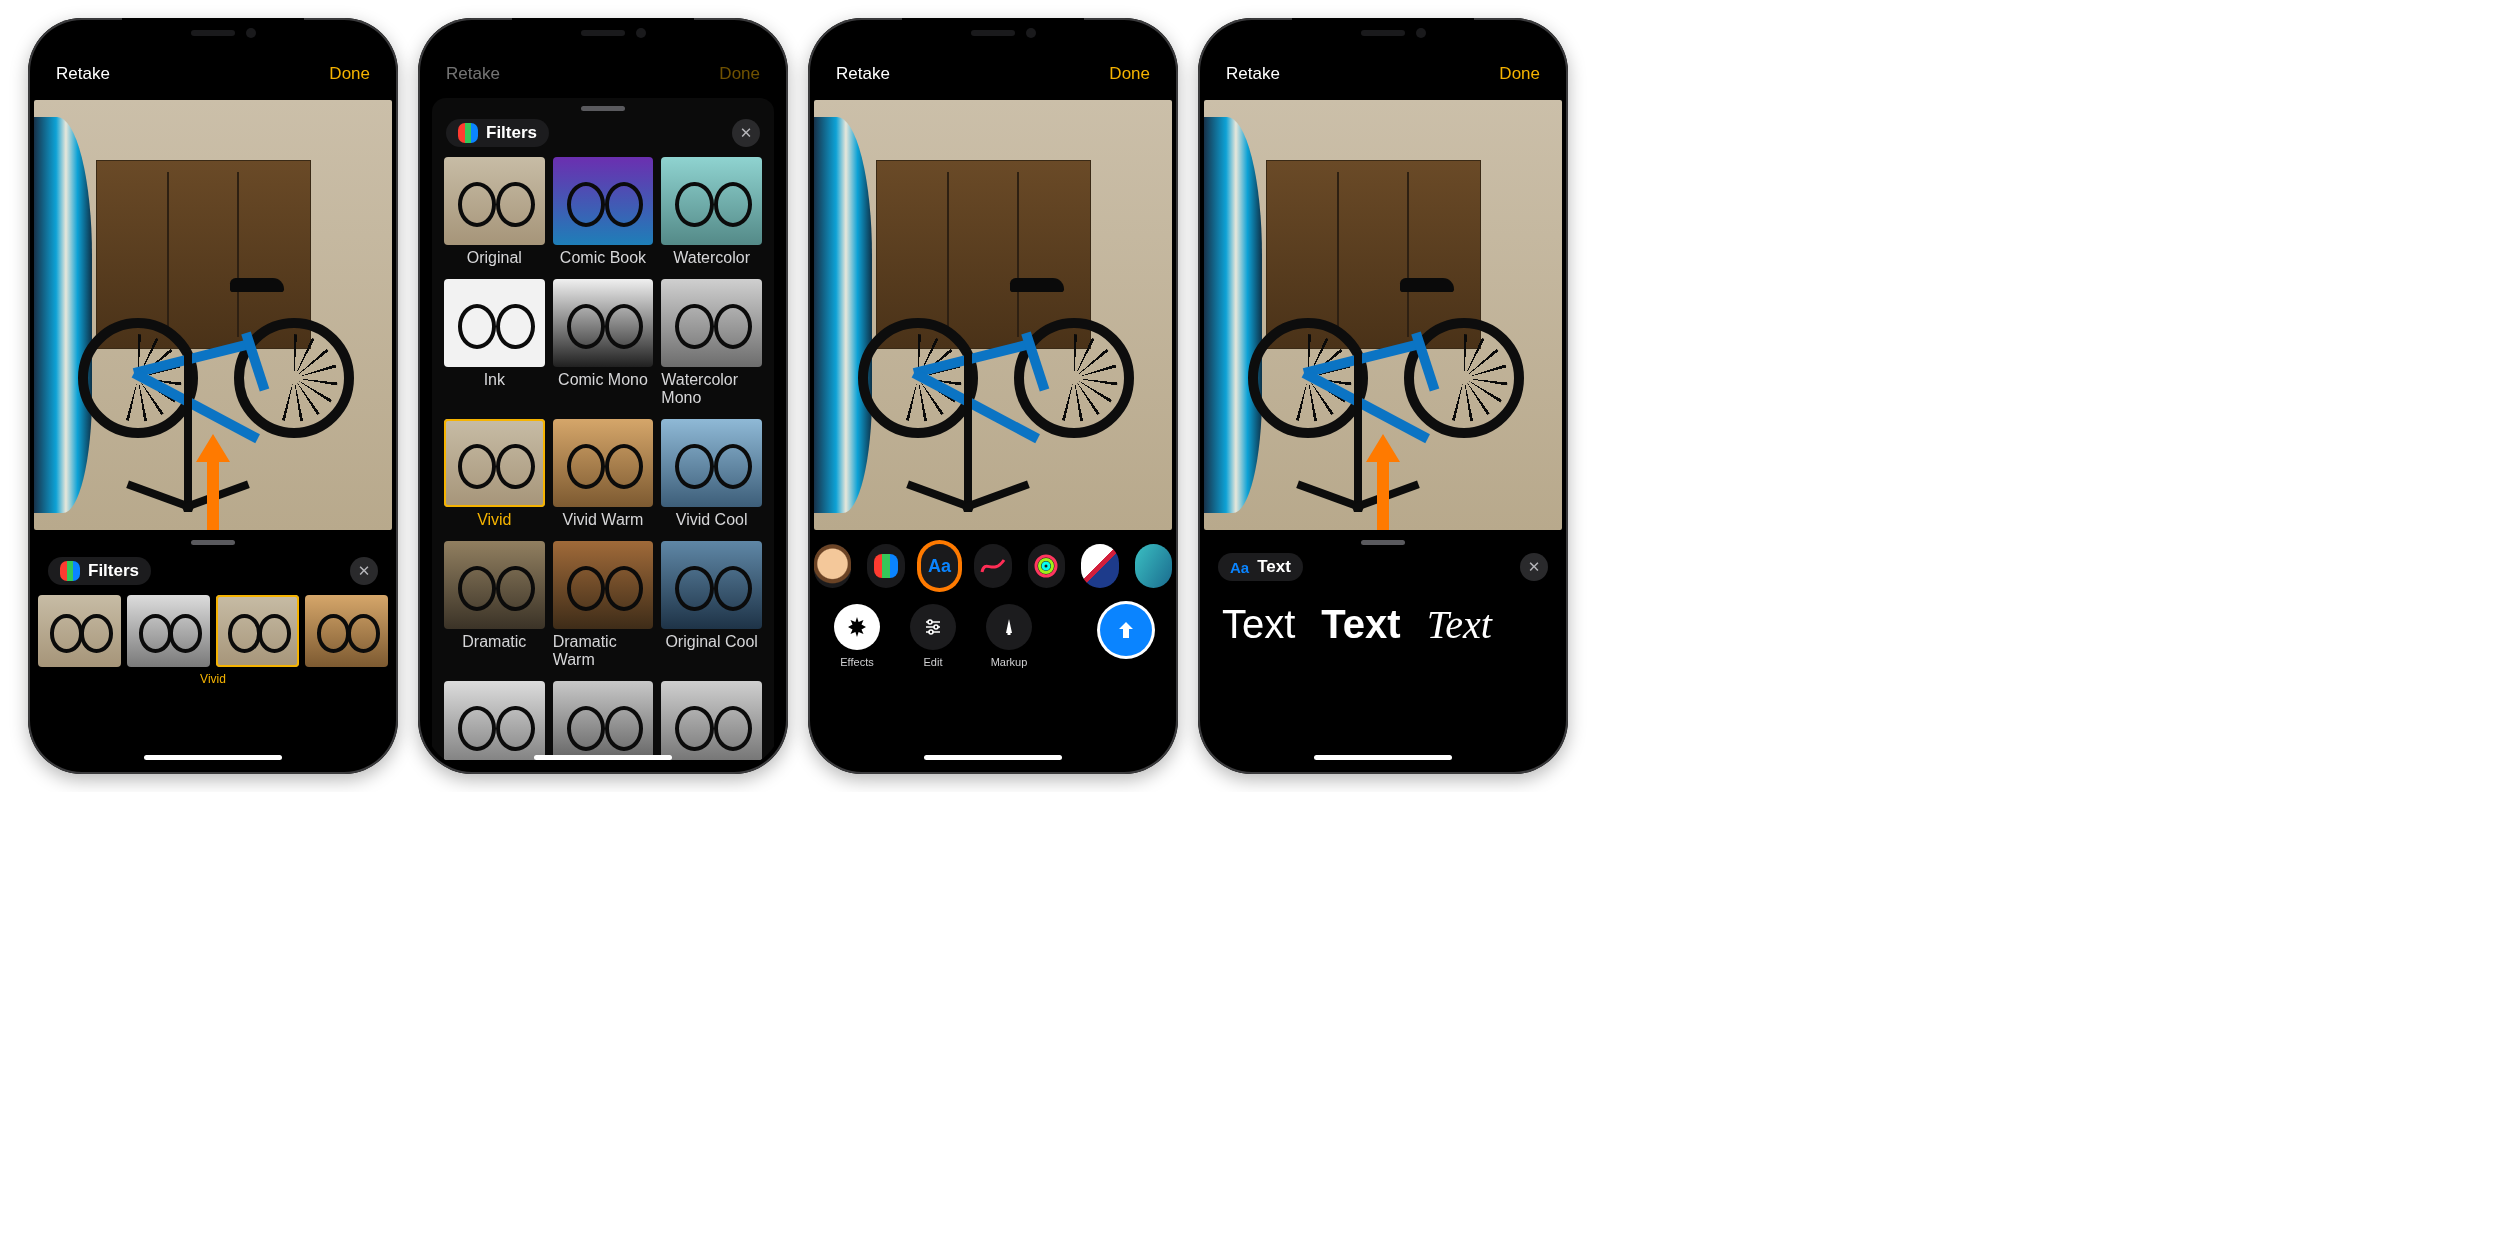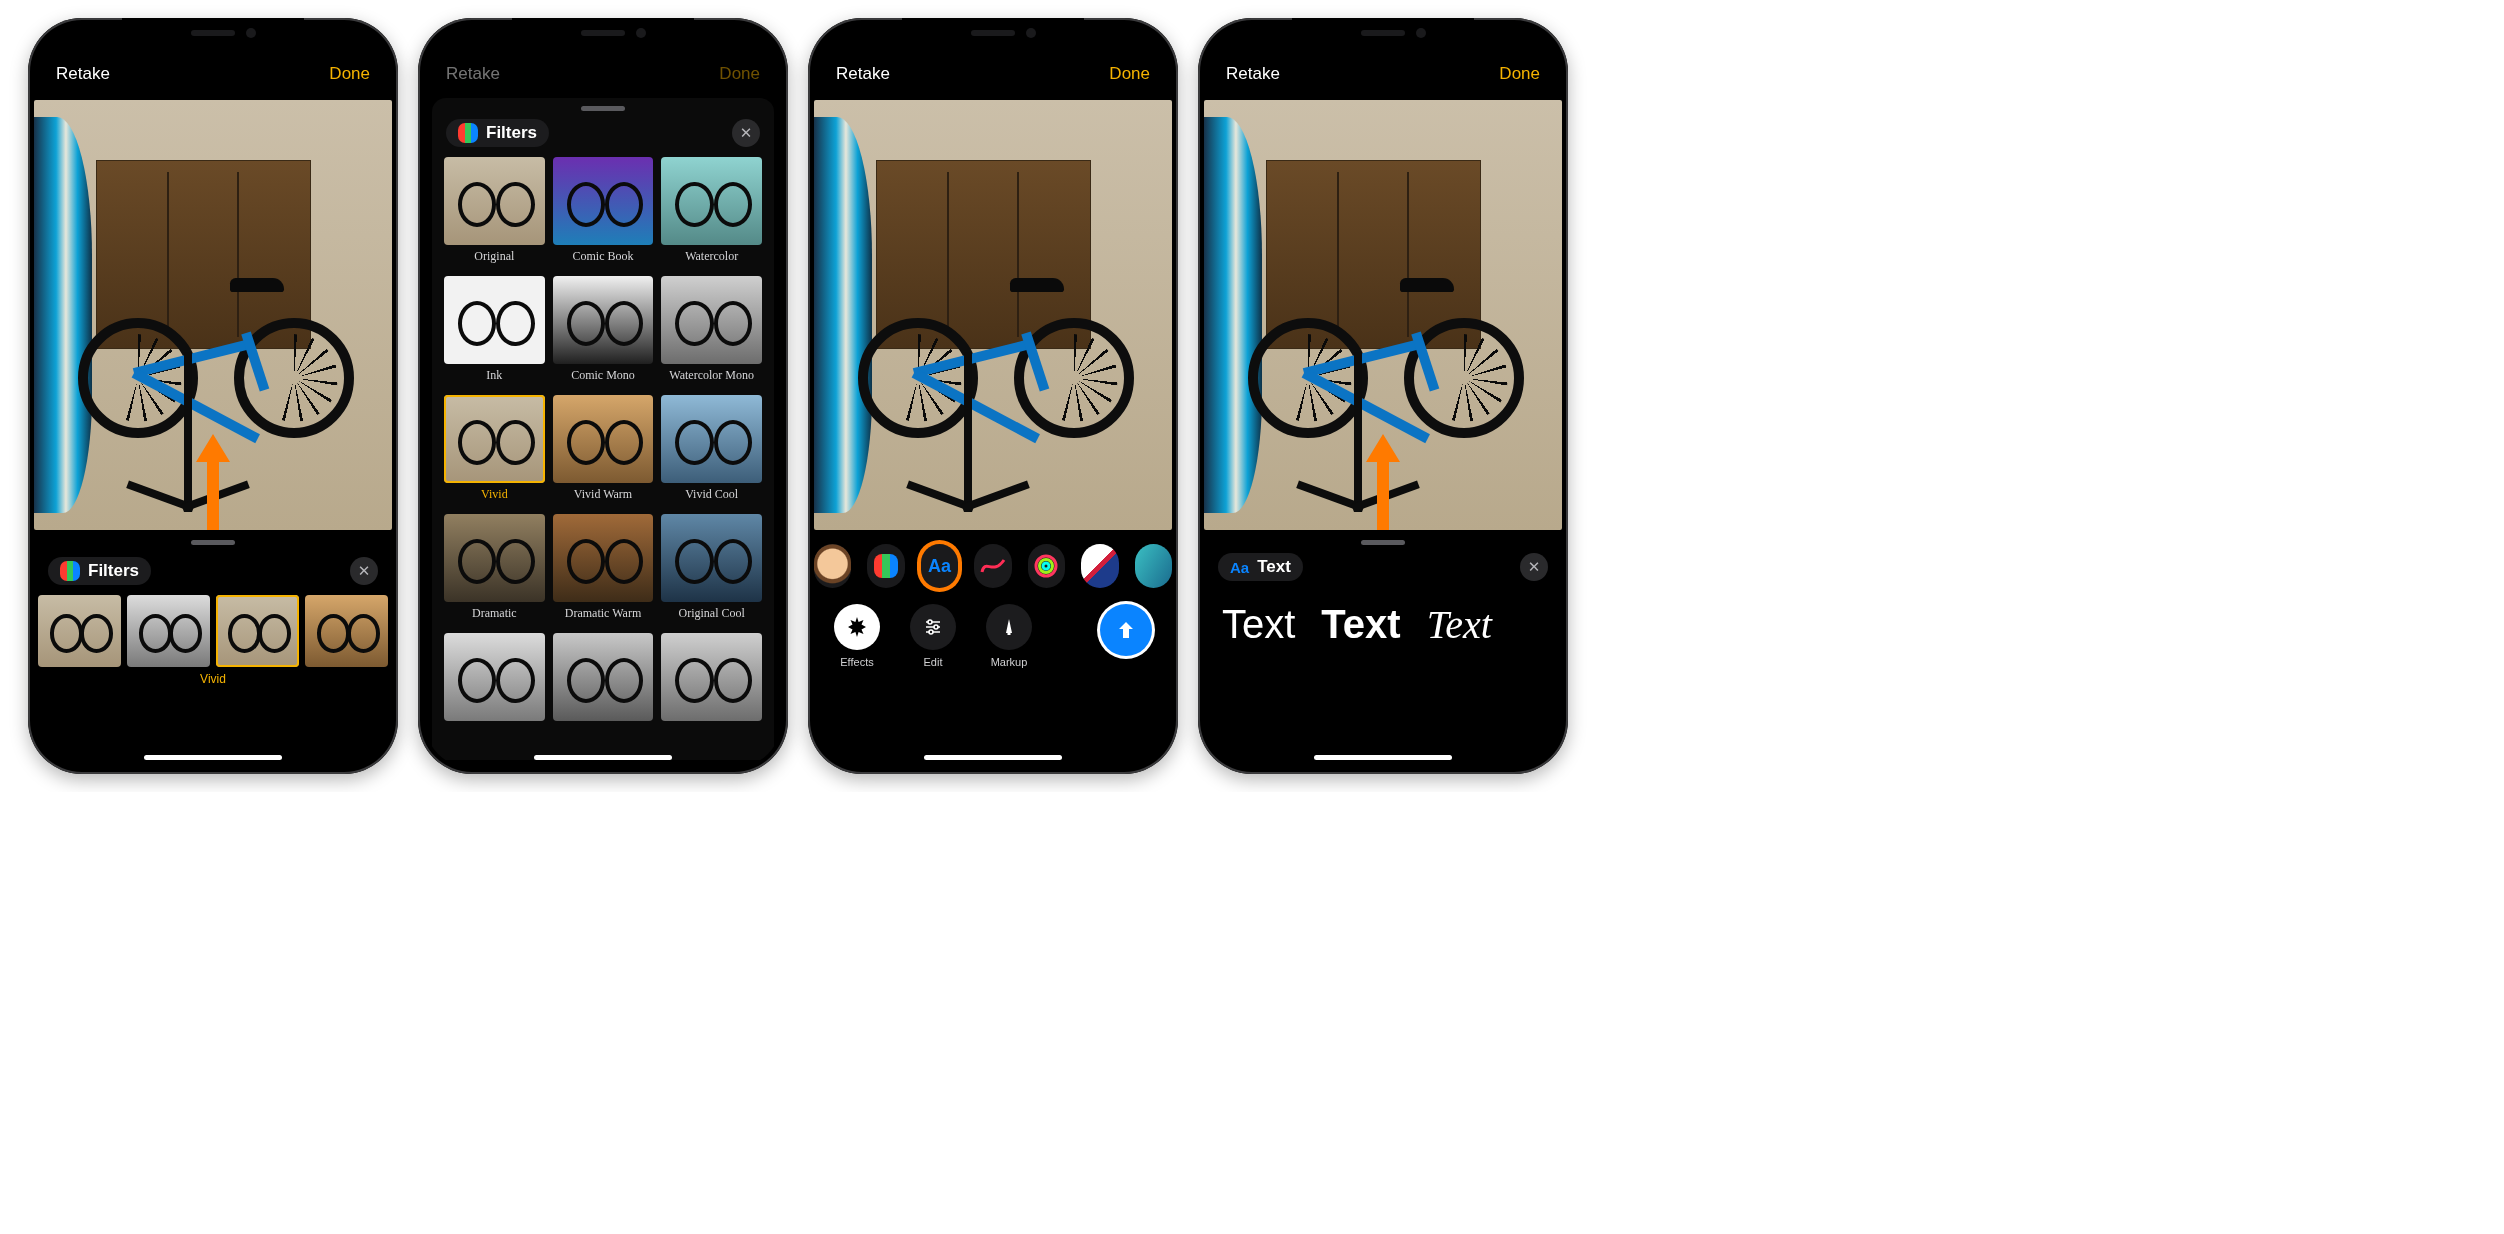--- a/index.html
+++ b/index.html
@@ -83,21 +83,21 @@
 .mini-bike:after {content:"";position:absolute;right:10%;bottom:20%;width:30%;height:42%;border:4px solid #0b0b0b;border-radius:50%;}
 
 
 .filter-panel { position:absolute; left:8px; right:8px; top:74px; bottom:8px; background:#0b0b0b;
   border-radius:14px; display:flex; flex-direction:column; padding:8px 8px 0; }
 .filter-grid { flex:1; overflow:hidden; display:grid; grid-template-columns:repeat(3,1fr); gap:6px 8px;
   align-content:start; padding:4px 4px; }
 .fg-cell { display:flex; flex-direction:column; align-items:center; }
 .fg-thumb { width:100%; height:88px; border-radius:4px; position:relative; overflow:hidden; }
 .fg-thumb.selected { outline:2px solid #f5b301; outline-offset:-2px; }
-.fg-cap { font-size:12px; color:#d6d6d8; padding:4px 0 6px;font-family:Liberation Serif, serif; }
+.fg-cap { font-size:16px; color:#d6d6d8; padding:4px 0 6px; }
 .fg-cap.sel { color:#f5b301; }
 
 
 .fx-row { display:flex; justify-content:center; gap:16px; padding:10px 0 6px; }
 .fx-dot { width:44px; height:44px; border-radius:22px; background:#1a1a1c; display:flex; align-items:center; justify-content:center; }
 .fx-dot.hl { box-shadow:0 0 0 4px #ff7a00; }
 .tool-row { display:flex; align-items:flex-start; gap:30px; padding:10px 20px 10px; }
 .tool { display:flex; flex-direction:column; align-items:center; gap:6px; }
 .tool .circ { width:46px; height:46px; border-radius:23px; background:#1c1c1e; display:flex; align-items:center;justify-content:center; }
 .tool .circ.white { background:#fff; }

